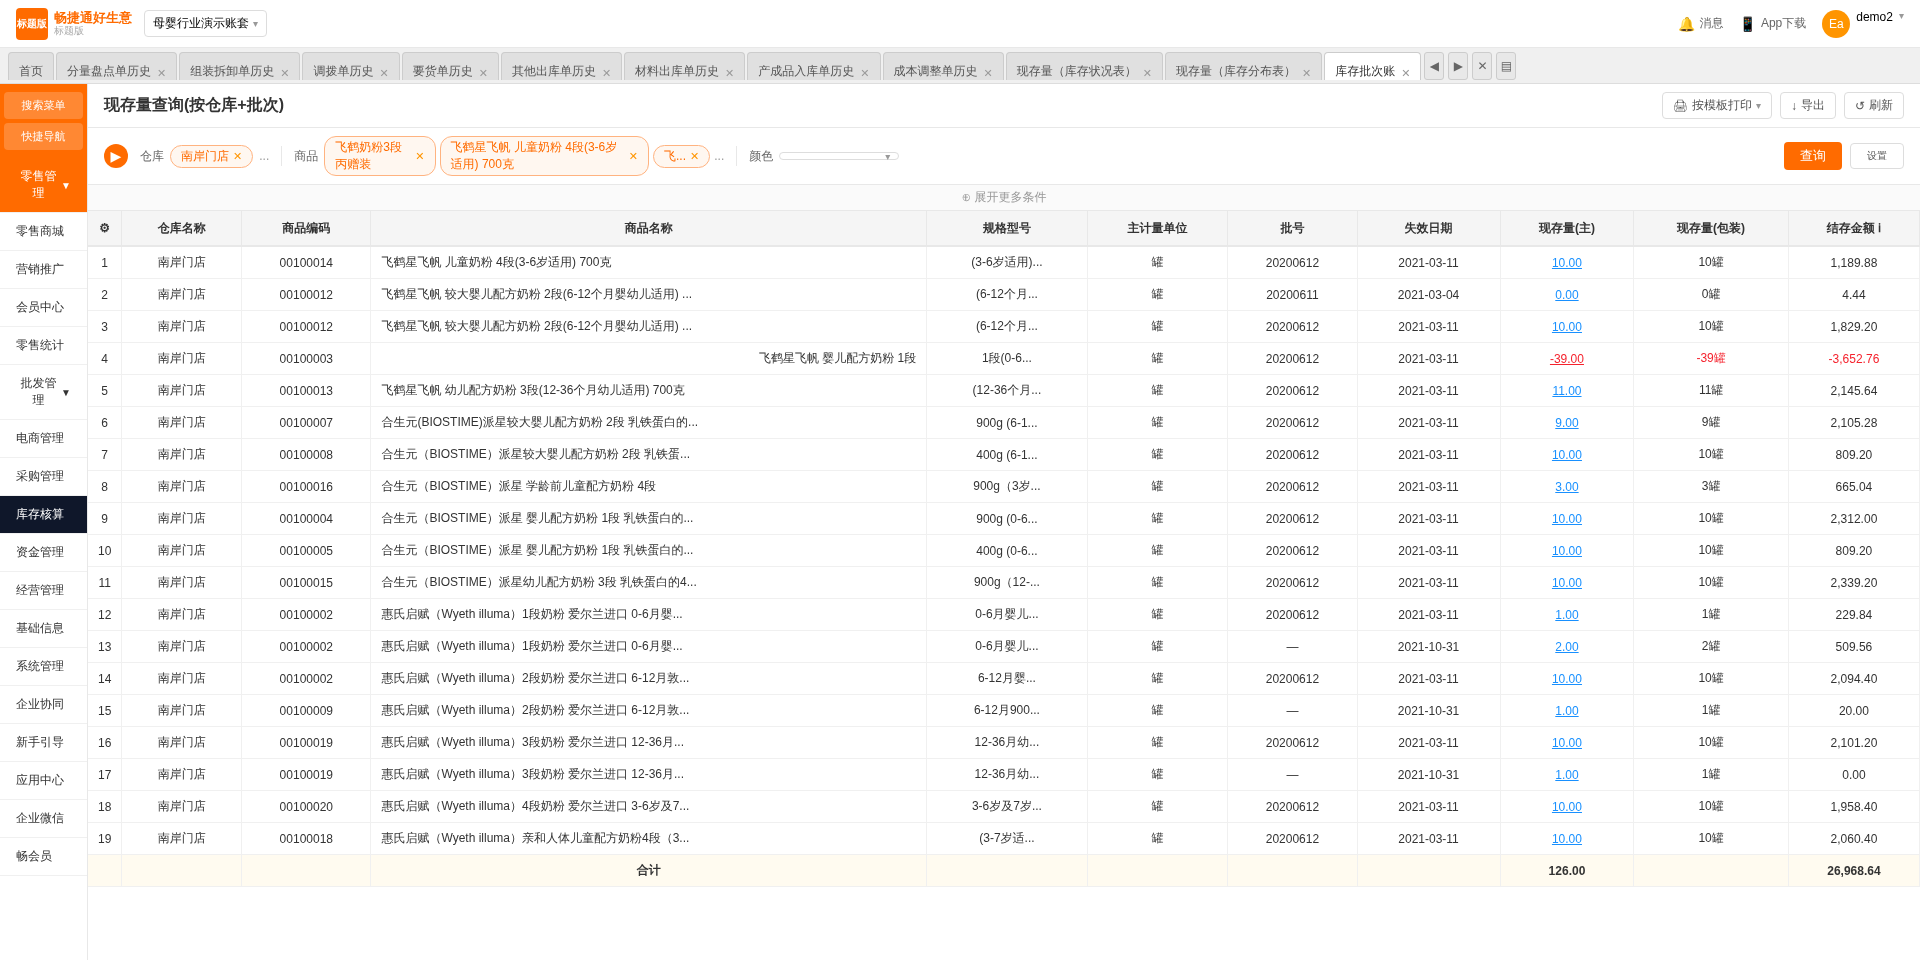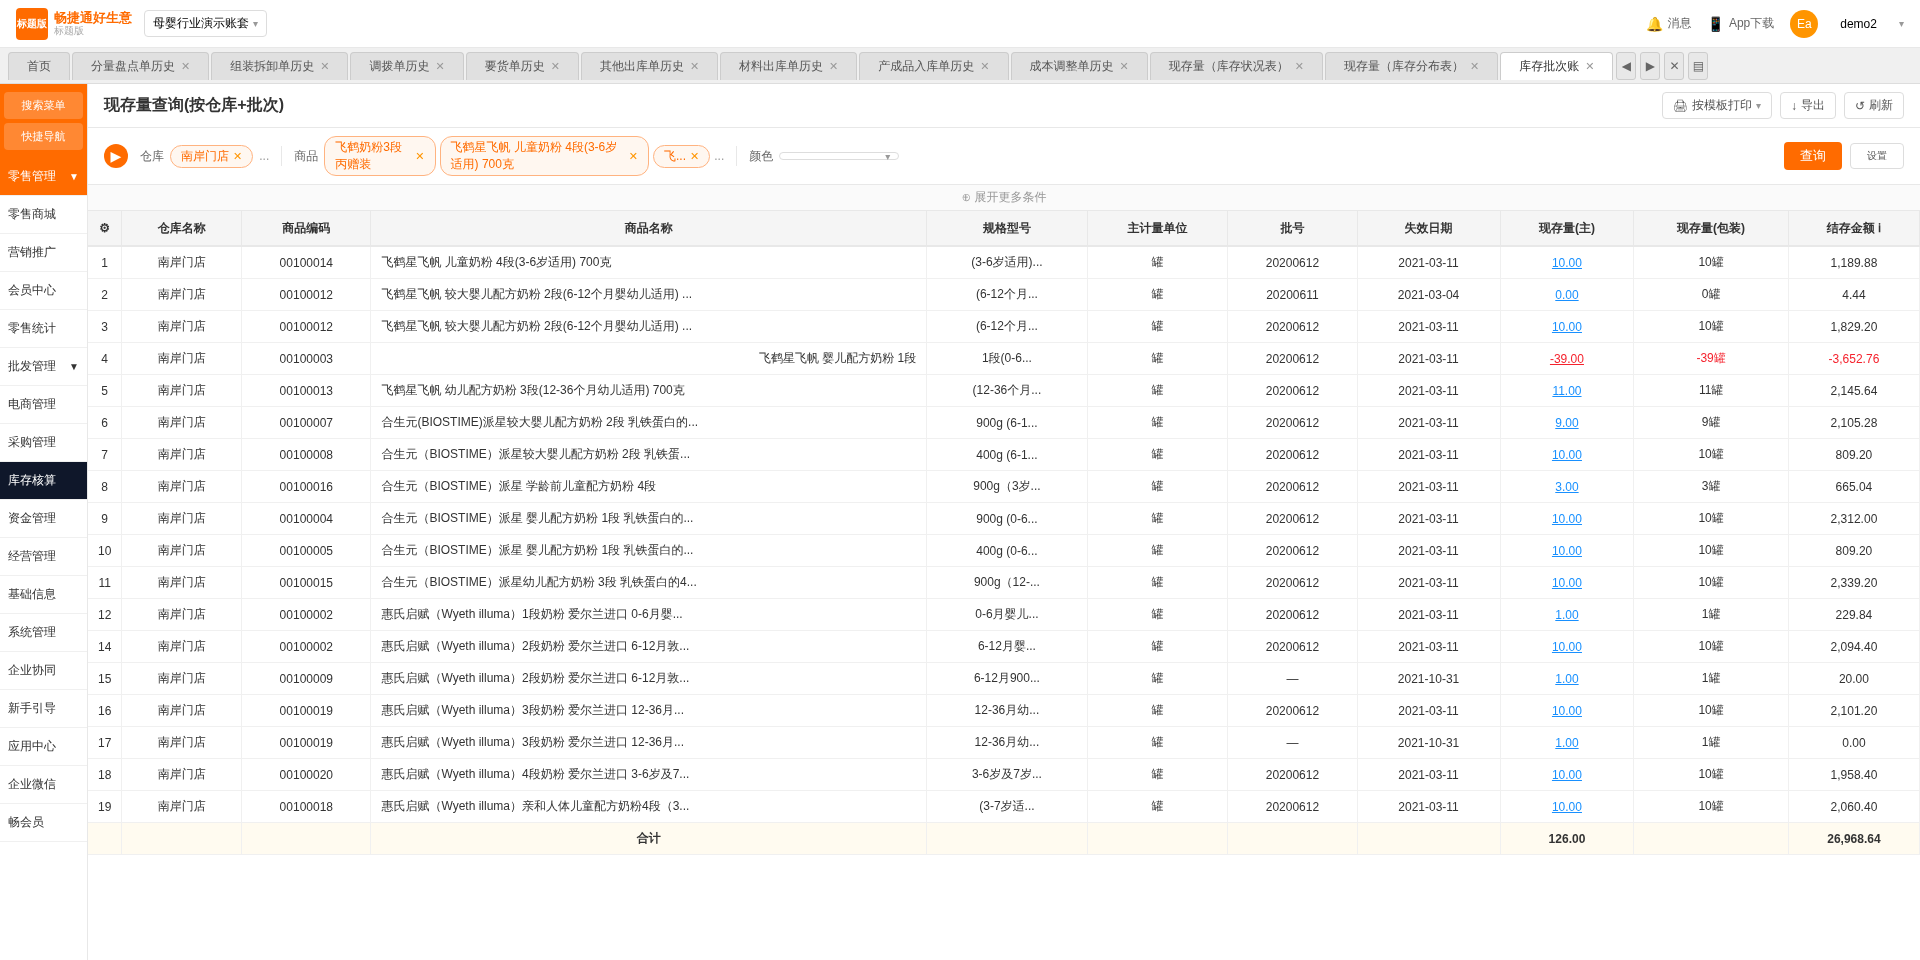--- a/index.html
+++ b/index.html
@@ -29,23 +29,23 @@
       background: #f0f0f0;
       display: flex;
       align-items: center;
       padding: 0 8px;
       border-bottom: 1px solid #ddd;
       overflow: hidden;
       gap: 2px;
     }
     .tab-item {
       height: 28px;
-      padding: 0 18px;
-      display: flex;
-      align-items: center;
+      padding: 0 10px;
+      display: flex;
+      align-items: flex-end;
       gap: 4px;
       border-radius: 4px 4px 0 0;
       cursor: pointer;
       white-space: nowrap;
       font-size: 12px;
       background: #e0e0e0;
       color: #555;
       border: 1px solid #ccc;
       border-bottom: none;
     }
@@ -82,21 +82,21 @@
       border-radius: 4px;
       color: white;
       padding: 6px 4px;
       cursor: pointer;
       font-size: 11px;
       text-align: center;
       width: 100%;
     }
     .sidebar-menu { flex: 1; overflow-y: auto; }
     .sidebar-menu-item {
-      padding: 10px 8px;
+      padding: 10px 16px;
       cursor: pointer;
       font-size: 12px;
       color: #333;
       text-align: center;
       border-bottom: 1px solid #f0f0f0;
       display: flex;
       align-items: center;
       justify-content: space-between;
     }
     .sidebar-menu-item.active {
@@ -226,21 +226,21 @@
   </div>
   <div class="top-bar-right">
     <div class="top-bar-action">
       <span style="font-size:14px;">🔔</span>
       <span>消息</span>
     </div>
     <div class="top-bar-action">
       <span style="font-size:14px;">📱</span>
       <span>App下载</span>
     </div>
-    <div style="display:flex;align-items:center;gap:22px;">
+    <div style="display:flex;align-items:flex-start;gap:6px;">
       <div class="avatar">Ea</div>
       <span>demo2</span>
       <span style="color:#999;font-size:10px;">▾</span>
     </div>
   </div>
 </div>
 
 <div class="tab-bar">
   <div class="tab-item">
     <span>首页</span>
@@ -599,20 +599,33 @@
     <td class="text-left" style="max-width:320px;overflow:hidden;text-overflow:ellipsis;">惠氏启赋（Wyeth illuma）1段奶粉 爱尔兰进口 0-6月婴...</td>
     <td>0-6月婴儿...</td>
     <td>罐</td>
     <td>20200612</td>
     <td>2021-03-11</td>
     <td class="underline">1.00</td>
     <td class="">1罐</td>
     <td class="">229.84</td>
   </tr>
             <tr>
+    <td>13</td>
+    <td>南岸门店</td>
+    <td>00100002</td>
+    <td class="text-left" style="max-width:320px;overflow:hidden;text-overflow:ellipsis;">惠氏启赋（Wyeth illuma）1段奶粉 爱尔兰进口 0-6月婴...</td>
+    <td>0-6月婴儿...</td>
+    <td>罐</td>
+    <td>—</td>
+    <td>2021-10-31</td>
+    <td class="underline">2.00</td>
+    <td class="">2罐</td>
+    <td class="">509.56</td>
+  </tr>
+            <tr>
     <td>14</td>
     <td>南岸门店</td>
     <td>00100002</td>
     <td class="text-left" style="max-width:320px;overflow:hidden;text-overflow:ellipsis;">惠氏启赋（Wyeth illuma）2段奶粉 爱尔兰进口 6-12月敦...</td>
     <td>6-12月婴...</td>
     <td>罐</td>
     <td>20200612</td>
     <td>2021-03-11</td>
     <td class="underline">10.00</td>
     <td class="">10罐</td>

